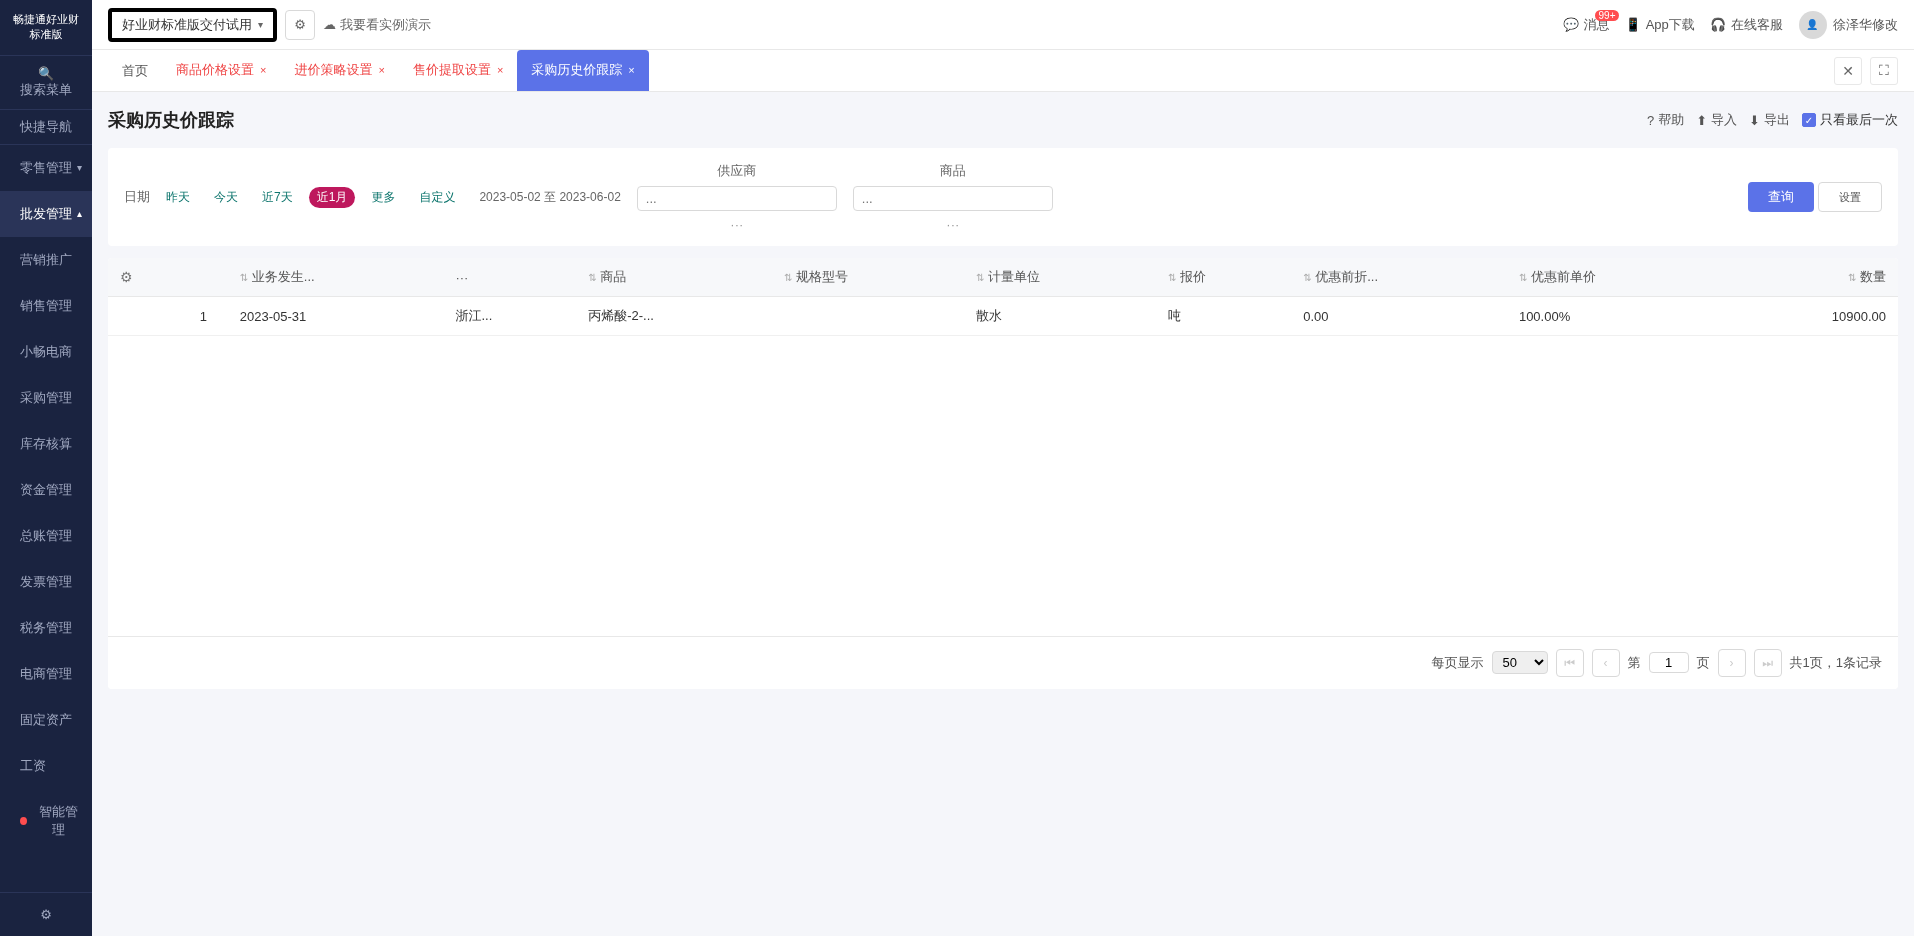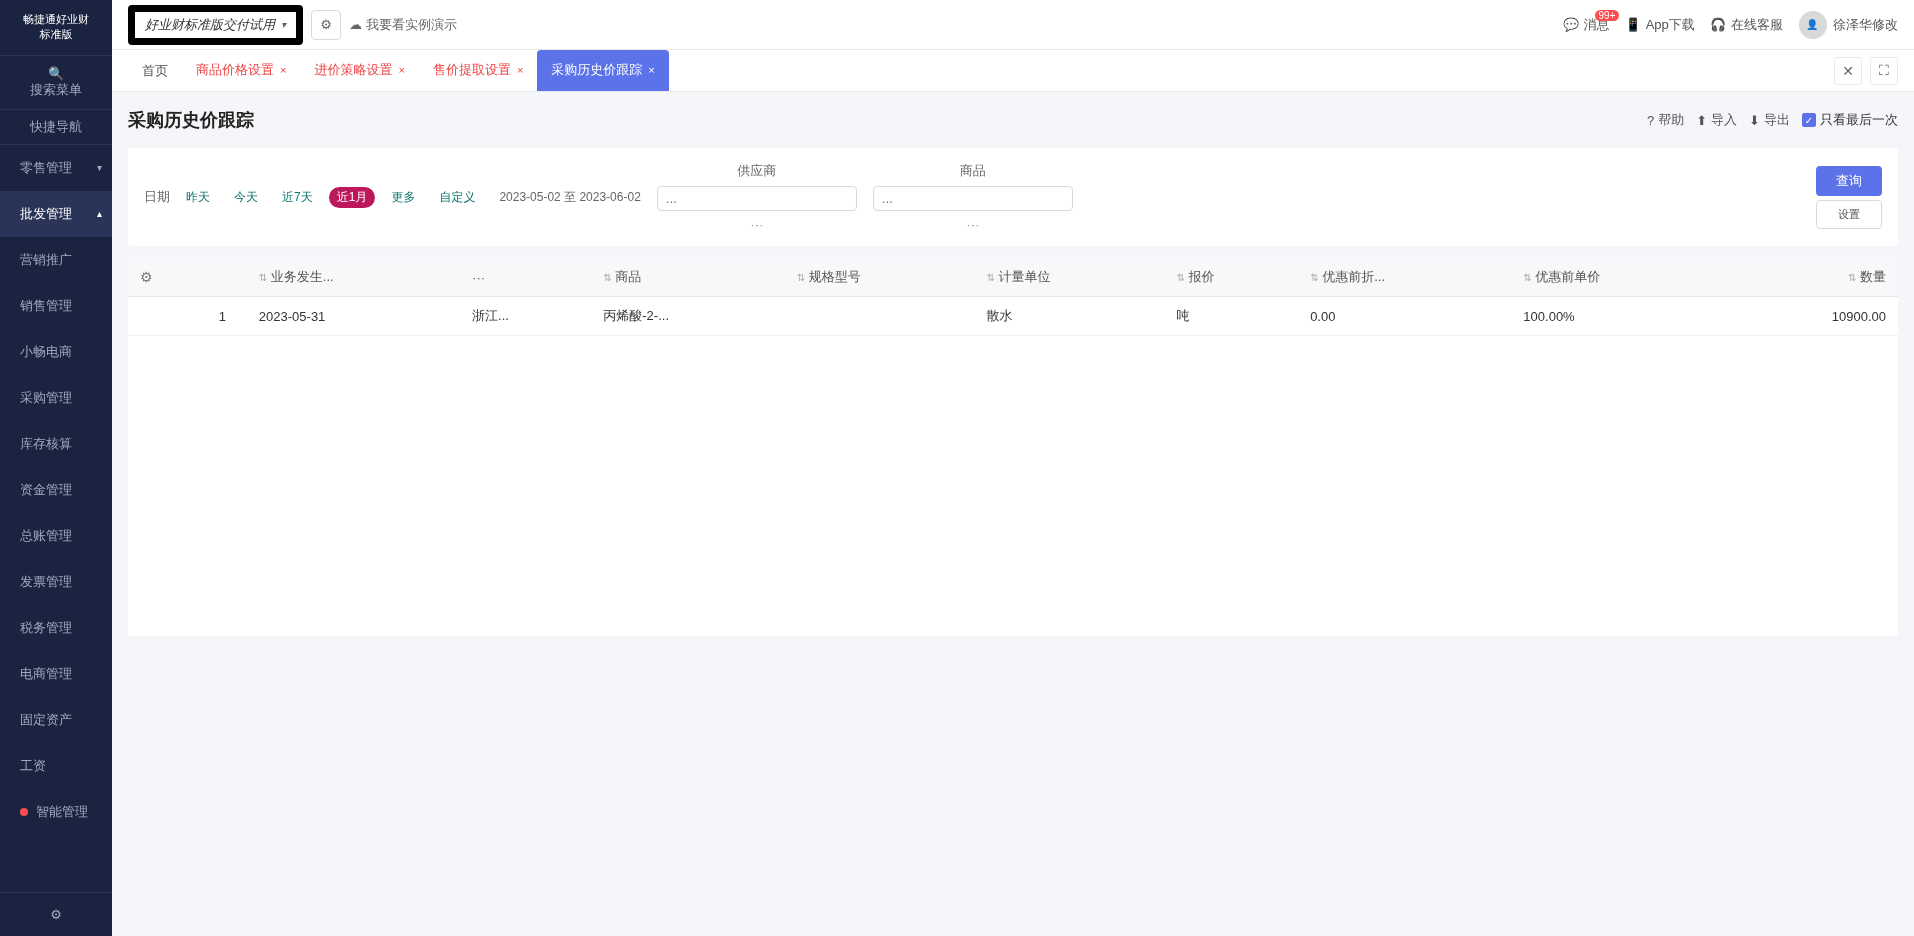--- a/index.html
+++ b/index.html
@@ -1,20 +1,20 @@
 <!DOCTYPE html>
 <html><head>
   <meta charset="utf-8">
   <style>
     * { box-sizing: border-box; margin: 0; padding: 0; }
     body { font-family: "Microsoft YaHei", "PingFang SC", sans-serif; font-size: 13px; color: #333; background: #f0f2f5; display: flex; height: 936px; overflow: hidden; }
 
     
     .sidebar {
-      width: 112px;
+      width: 92px;
       background: #1a2340;
       color: #a0a8c0;
       display: flex;
       flex-direction: column;
       height: 100%;
       flex-shrink: 0;
     }
     .sidebar-logo {
       background: #1a2340;
       padding: 12px 8px;
@@ -95,27 +95,26 @@
     }
     .topbar-left {
       display: flex;
       align-items: center;
       gap: 8px;
     }
     .topbar-selector {
       display: flex;
       align-items: center;
       gap: 6px;
-      border: 7px solid #000000;
+      border: 4px solid #000000;
       border-radius: 4px;
       padding: 4px 10px;
       cursor: pointer;
       font-size: 13px;
       color: #333;
-      font-style: italic;
     }
     .topbar-selector .arrow { color: #666; font-size: 10px; }
     .topbar-settings-icon {
       width: 30px; height: 30px;
       border: 1px solid #d9d9d9;
       border-radius: 4px;
       display: flex; align-items: center; justify-content: center;
       cursor: pointer;
       color: #666;
     }
@@ -269,21 +268,21 @@
     .query-btn {
       background: #5b72e8; color: #fff;
       border: none; border-radius: 4px;
       padding: 6px 20px; cursor: pointer; font-size: 13px;
     }
     .settings-btn {
       border: 1px solid #d9d9d9; background: #fff; color: #555;
       border-radius: 4px; padding: 6px 20px; cursor: pointer; font-size: 11px;
     }
     .btn-group {
-      display: flex; flex-direction: column; gap: 4px; margin-left: auto;
+      display: flex; flex-direction: row; gap: 4px; margin-left: auto;
     }
 
     
     .table-container {
       background: #fff;
       border-radius: 4px;
       overflow: hidden;
     }
     .data-table {
       width: 100%;
@@ -588,16 +587,32 @@
             <td>0.00</td>
             <td>100.00%</td>
             <td style="text-align:right;">10900.00</td>
           </tr>
           <tr>
             <td colspan="11" style="height:300px; border-bottom:none;"></td>
           </tr>
         </tbody>
       </table>
 
+      <div class="pagination-area">
+        <span>每页显示</span>
+        <select class="pagination-select">
+          <option>50</option>
+          <option>100</option>
+          <option>200</option>
+        </select>
+        <div class="page-nav-btn disabled">⏮</div>
+        <div class="page-nav-btn disabled">‹</div>
+        <span>第</span>
+        <input class="page-input" value="1" style="">
+        <span>页</span>
+        <div class="page-nav-btn disabled">›</div>
+        <div class="page-nav-btn disabled">⏭</div>
+        <span>共1页，1条记录</span>
+      </div>
     </div>
 
   </div>
 </div>
 
 </body></html>

